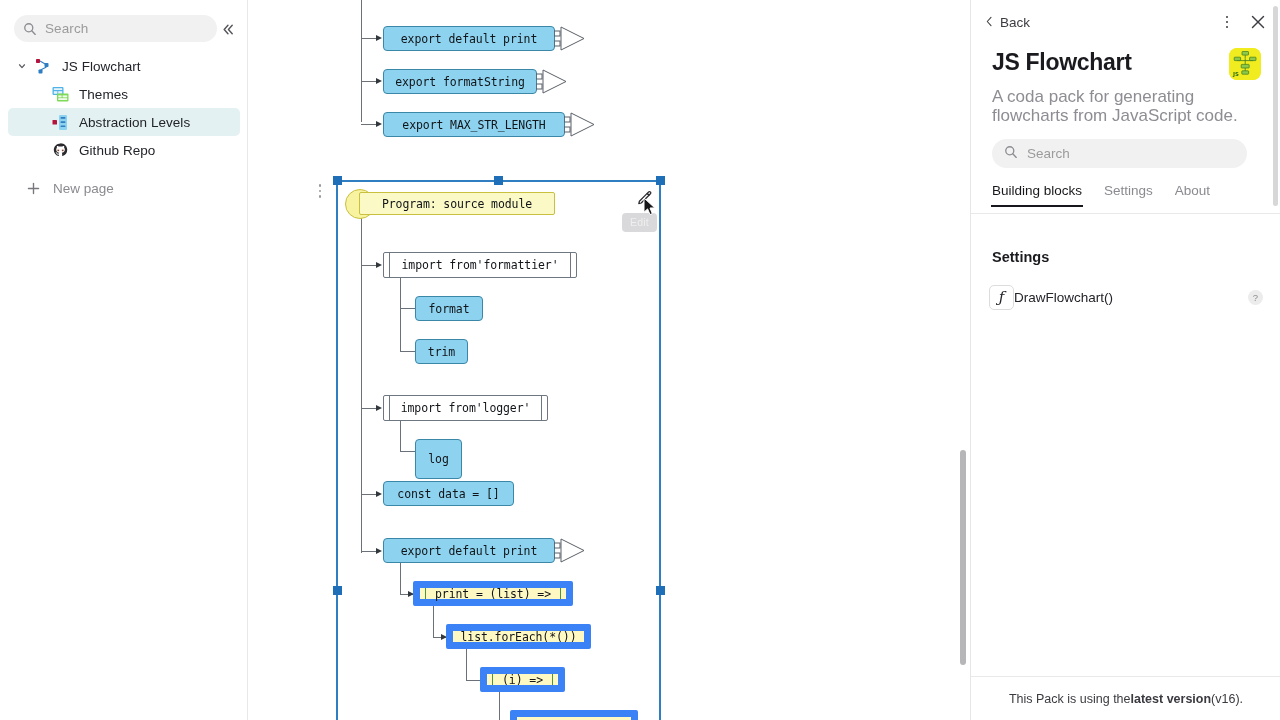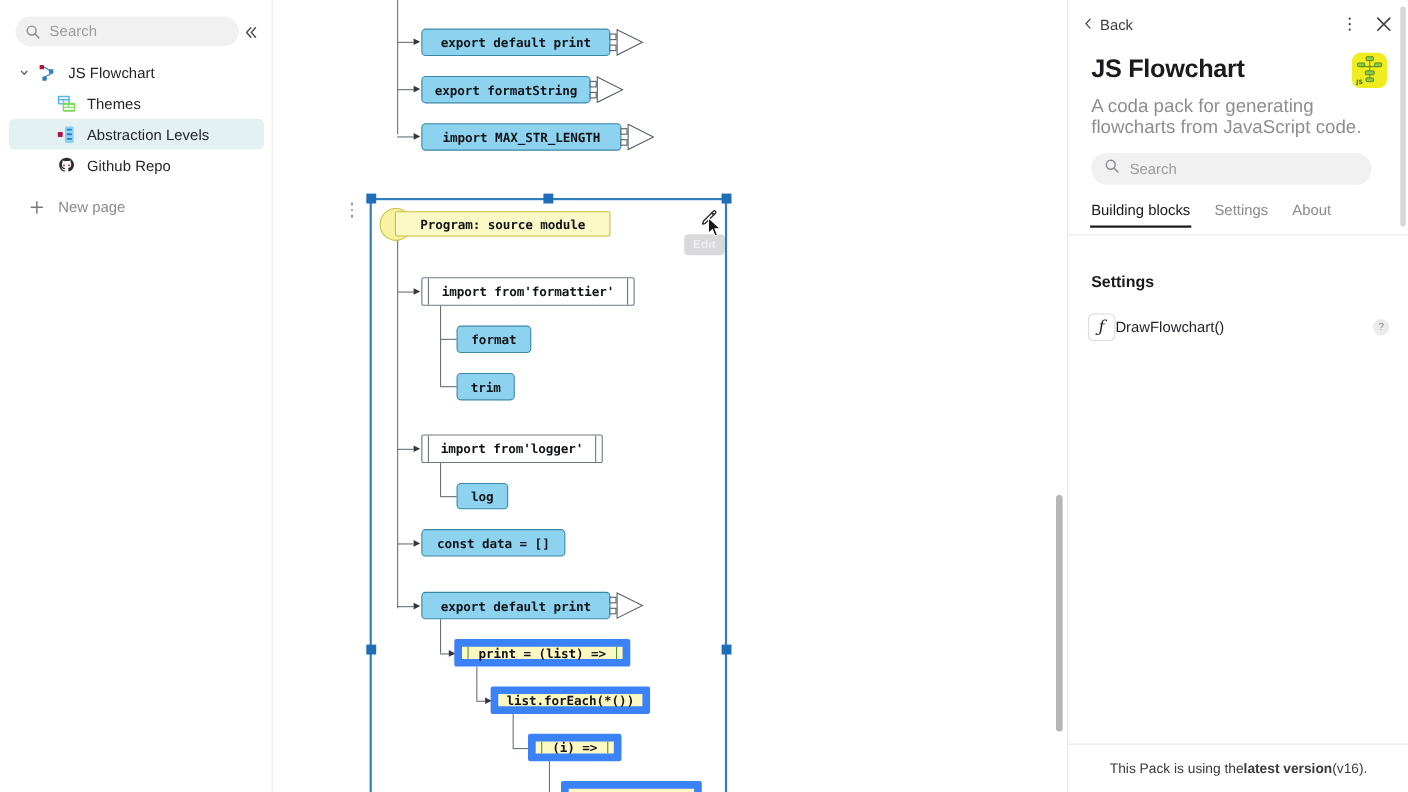--- a/index.html
+++ b/index.html
@@ -75,21 +75,21 @@
     width: 16px; height: 16px; margin-right: 12px;
     color: #6f6f76; font-size: 17px; line-height: 14px;
     display: flex; align-items: center; justify-content: center;
   }
   .newpage .txt { font-size: 13.5px; color: #8a8a90; }
 
   
   #canvas {
     position: absolute; left: 248px; top: 0;
     width: 722px; height: 720px;
-    background: #ffffff; overflow: hidden; font-weight: bold;
+    background: #ffffff; overflow: hidden;
   }
   #doc { position: absolute; left: 0; top: 0; width: 722px; height: 720px; }
 
   .fc-box {
     position: absolute;
     font-family: "DejaVu Sans Mono", "Liberation Mono", monospace;
     font-size: 11.5px;
     color: #111418;
     display: flex; align-items: center; justify-content: center;
     letter-spacing: -0.1px;
@@ -420,42 +420,42 @@
 
       <div class="fc-box blue" style="left:135px; top:69px; width:154px; height:25px;">export formatString</div>
       <div class="outmark" style="left:288px; top:69px;">
         <svg width="34" height="25" viewBox="0 0 34 25">
           <rect x="0" y="5" width="6" height="5" fill="none" stroke="#5a6068" stroke-width="1"></rect>
           <rect x="0" y="15" width="6" height="5" fill="none" stroke="#5a6068" stroke-width="1"></rect>
           <path d="M7 1 L30 12.5 L7 24 Z" fill="#ffffff" stroke="#5a6068" stroke-width="1"></path>
         </svg>
       </div>
 
-      <div class="fc-box blue" style="left:135px; top:112px; width:182px; height:25px;">import MAX_STR_LENGTH</div>
+      <div class="fc-box blue" style="left:135px; top:112px; width:182px; height:25px;">export MAX_STR_LENGTH</div>
       <div class="outmark" style="left:316px; top:112px;">
         <svg width="34" height="25" viewBox="0 0 34 25">
           <rect x="0" y="5" width="6" height="5" fill="none" stroke="#5a6068" stroke-width="1"></rect>
           <rect x="0" y="15" width="6" height="5" fill="none" stroke="#5a6068" stroke-width="1"></rect>
           <path d="M7 1 L30 12.5 L7 24 Z" fill="#ffffff" stroke="#5a6068" stroke-width="1"></path>
         </svg>
       </div>
 
       <div class="outmark" style="left:96px; top:188px;">
         <svg width="32" height="32" viewBox="0 0 32 32">
             <circle cx="16" cy="16" r="14.5" fill="#f7f3a0" stroke="#c9c03f" stroke-width="1"></circle>
           </svg>
       </div>
       <div class="fc-box yellow" style="left:111px; top:192px; width:196px; height:23px;">Program: source module</div>
 
       <div class="fc-box white-sub" style="left:135px; top:252px; width:194px; height:26px;">import from'formattier'</div>
       <div class="fc-box blue" style="left:167px; top:296px; width:68px; height:25px;">format</div>
       <div class="fc-box blue" style="left:167px; top:339px; width:53px; height:25px;">trim</div>
 
       <div class="fc-box white-sub" style="left:135px; top:395px; width:165px; height:26px;">import from'logger'</div>
-      <div class="fc-box blue" style="left:167px; top:439px; width:47px; height:24px;">log</div>
+      <div class="fc-box blue" style="left:167px; top:439px; width:47px; height:40px;">log</div>
 
       <div class="fc-box blue" style="left:135px; top:481px; width:131px; height:25px;">const data = []</div>
 
       <div class="fc-box blue" style="left:135px; top:538px; width:172px; height:25px;">export default print</div>
       <div class="outmark" style="left:306px; top:538px;">
         <svg width="34" height="25" viewBox="0 0 34 25">
           <rect x="0" y="5" width="6" height="5" fill="none" stroke="#5a6068" stroke-width="1"></rect>
           <rect x="0" y="15" width="6" height="5" fill="none" stroke="#5a6068" stroke-width="1"></rect>
           <path d="M7 1 L30 12.5 L7 24 Z" fill="#ffffff" stroke="#5a6068" stroke-width="1"></path>
         </svg>

